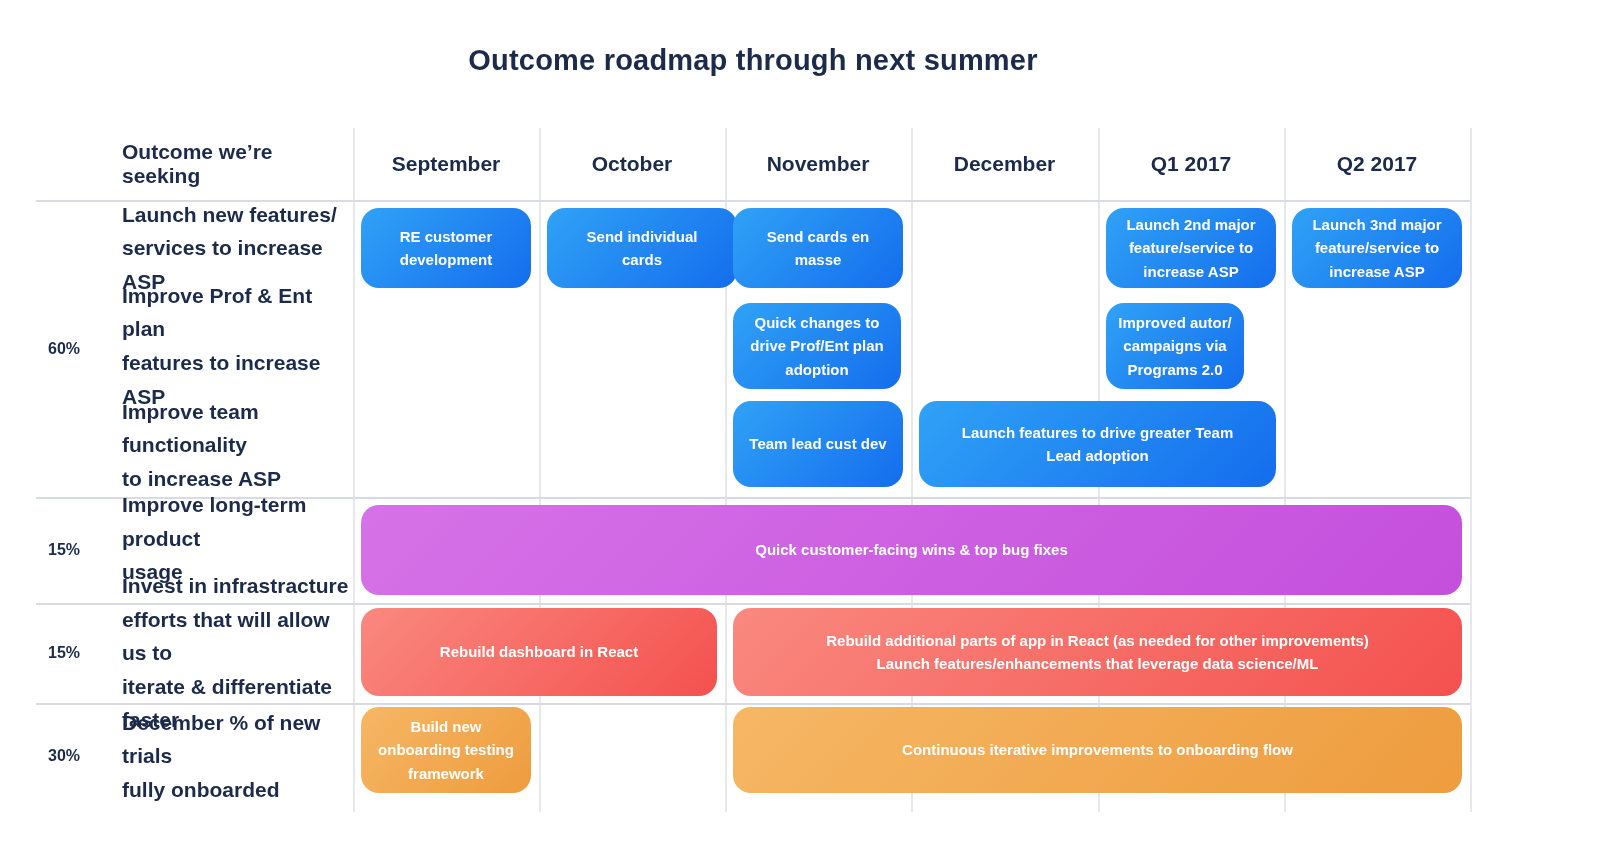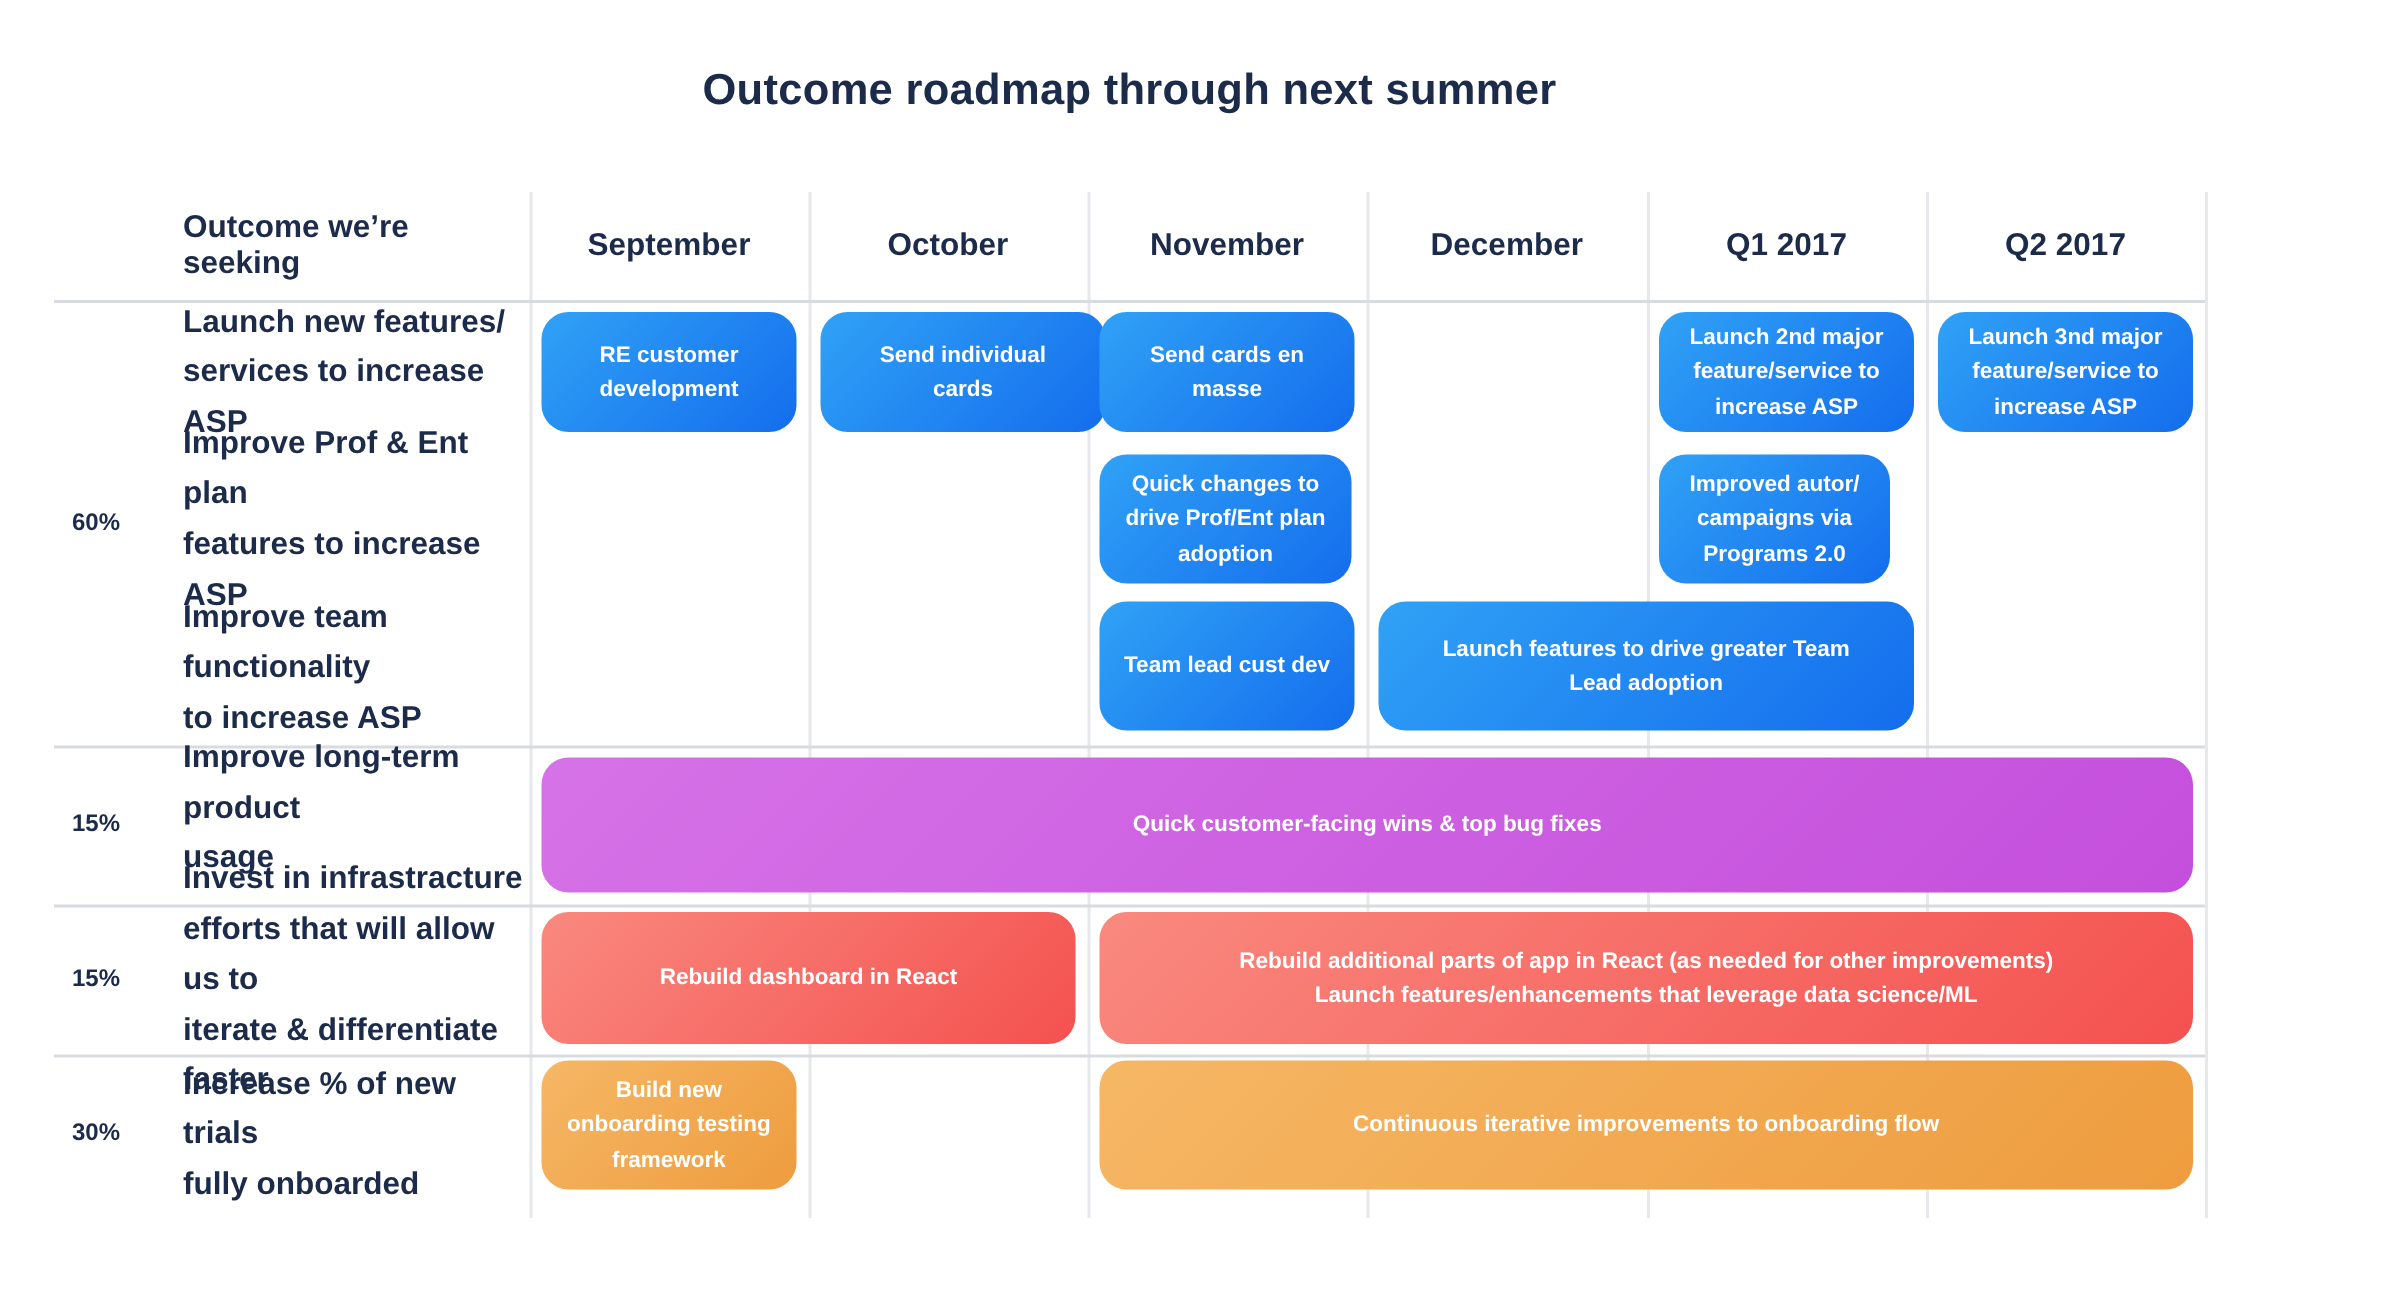--- a/index.html
+++ b/index.html
@@ -94,40 +94,40 @@
 services to increase ASP</div>
     <div class="outcome" style="top:296px;height:100px">Improve Prof &amp; Ent plan
 features to increase ASP</div>
     <div class="outcome" style="top:394px;height:102px">Improve team functionality
 to increase ASP</div>
     <div class="outcome" style="top:497px;height:83px">Improve long-term product
 usage</div>
     <div class="outcome" style="top:603px;height:100px">Invest in infrastracture
 efforts that will allow us to
 iterate &amp; differentiate faster</div>
-    <div class="outcome" style="top:703px;height:106px">Increase % of new trials
+    <div class="outcome" style="top:703px;height:106px">December % of new trials
 fully onboarded</div>
 
     <div class="card blue" style="left:361px;top:208px;width:170px;height:80px">RE customer
 development</div>
     <div class="card blue" style="left:547px;top:208px;width:190px;height:80px">Send individual
 cards</div>
     <div class="card blue" style="left:733px;top:208px;width:170px;height:80px">Send cards en
 masse</div>
     <div class="card blue" style="left:1106px;top:208px;width:170px;height:80px">Launch 2nd major
 feature/service to
 increase ASP</div>
     <div class="card blue" style="left:1292px;top:208px;width:170px;height:80px">Launch 3nd major
 feature/service to
 increase ASP</div>
 
     <div class="card blue" style="left:733px;top:303px;width:168px;height:86px">Quick changes to
 drive Prof/Ent plan
 adoption</div>
-    <div class="card blue" style="left:1106px;top:303px;width:154px;height:86px">Improved autor/
+    <div class="card blue" style="left:1106px;top:303px;width:138px;height:86px">Improved autor/
 campaigns via
 Programs 2.0</div>
 
     <div class="card blue" style="left:733px;top:401px;width:170px;height:86px">Team lead cust dev</div>
     <div class="card blue" style="left:919px;top:401px;width:357px;height:86px">Launch features to drive greater Team
 Lead adoption</div>
 
     <div class="card purple" style="left:361px;top:505px;width:1101px;height:90px">Quick customer-facing wins &amp; top bug fixes</div>
 
     <div class="card red" style="left:361px;top:608px;width:356px;height:88px">Rebuild dashboard in React</div>

